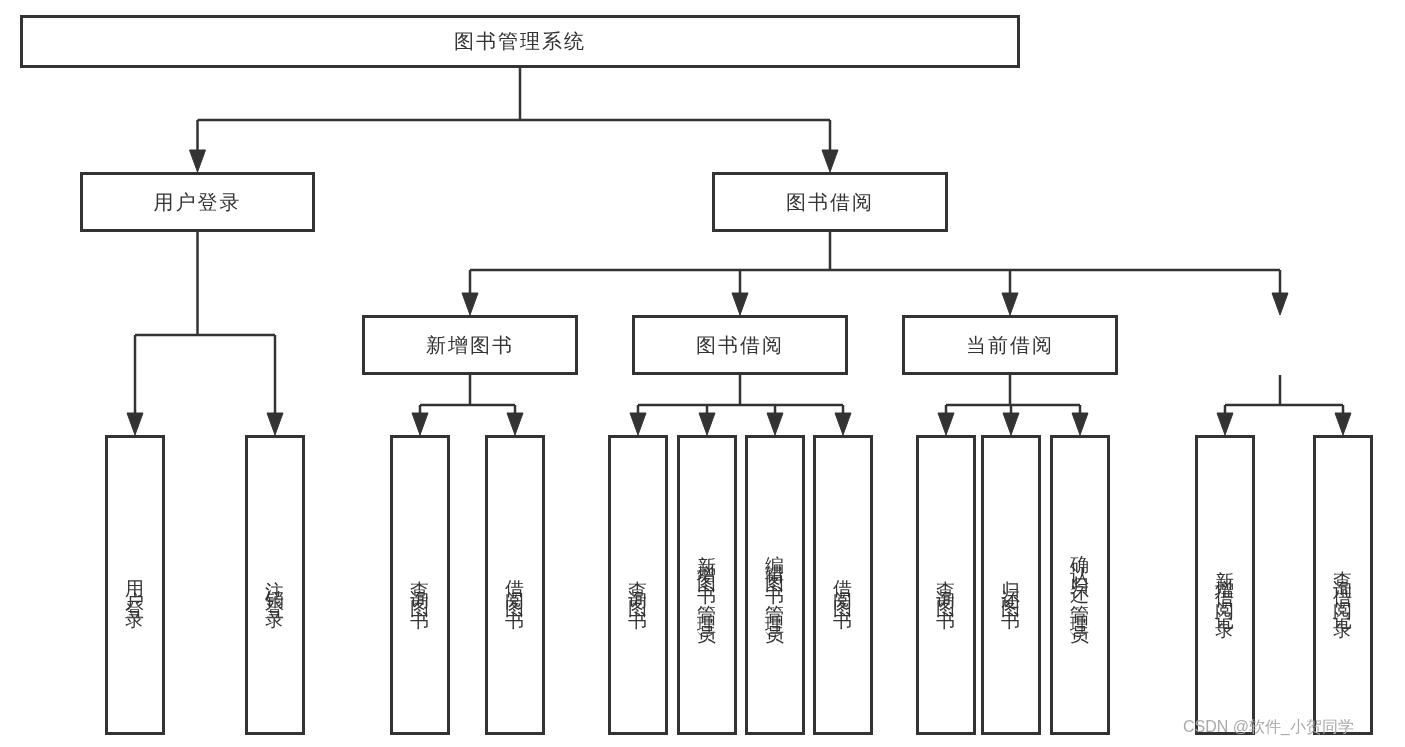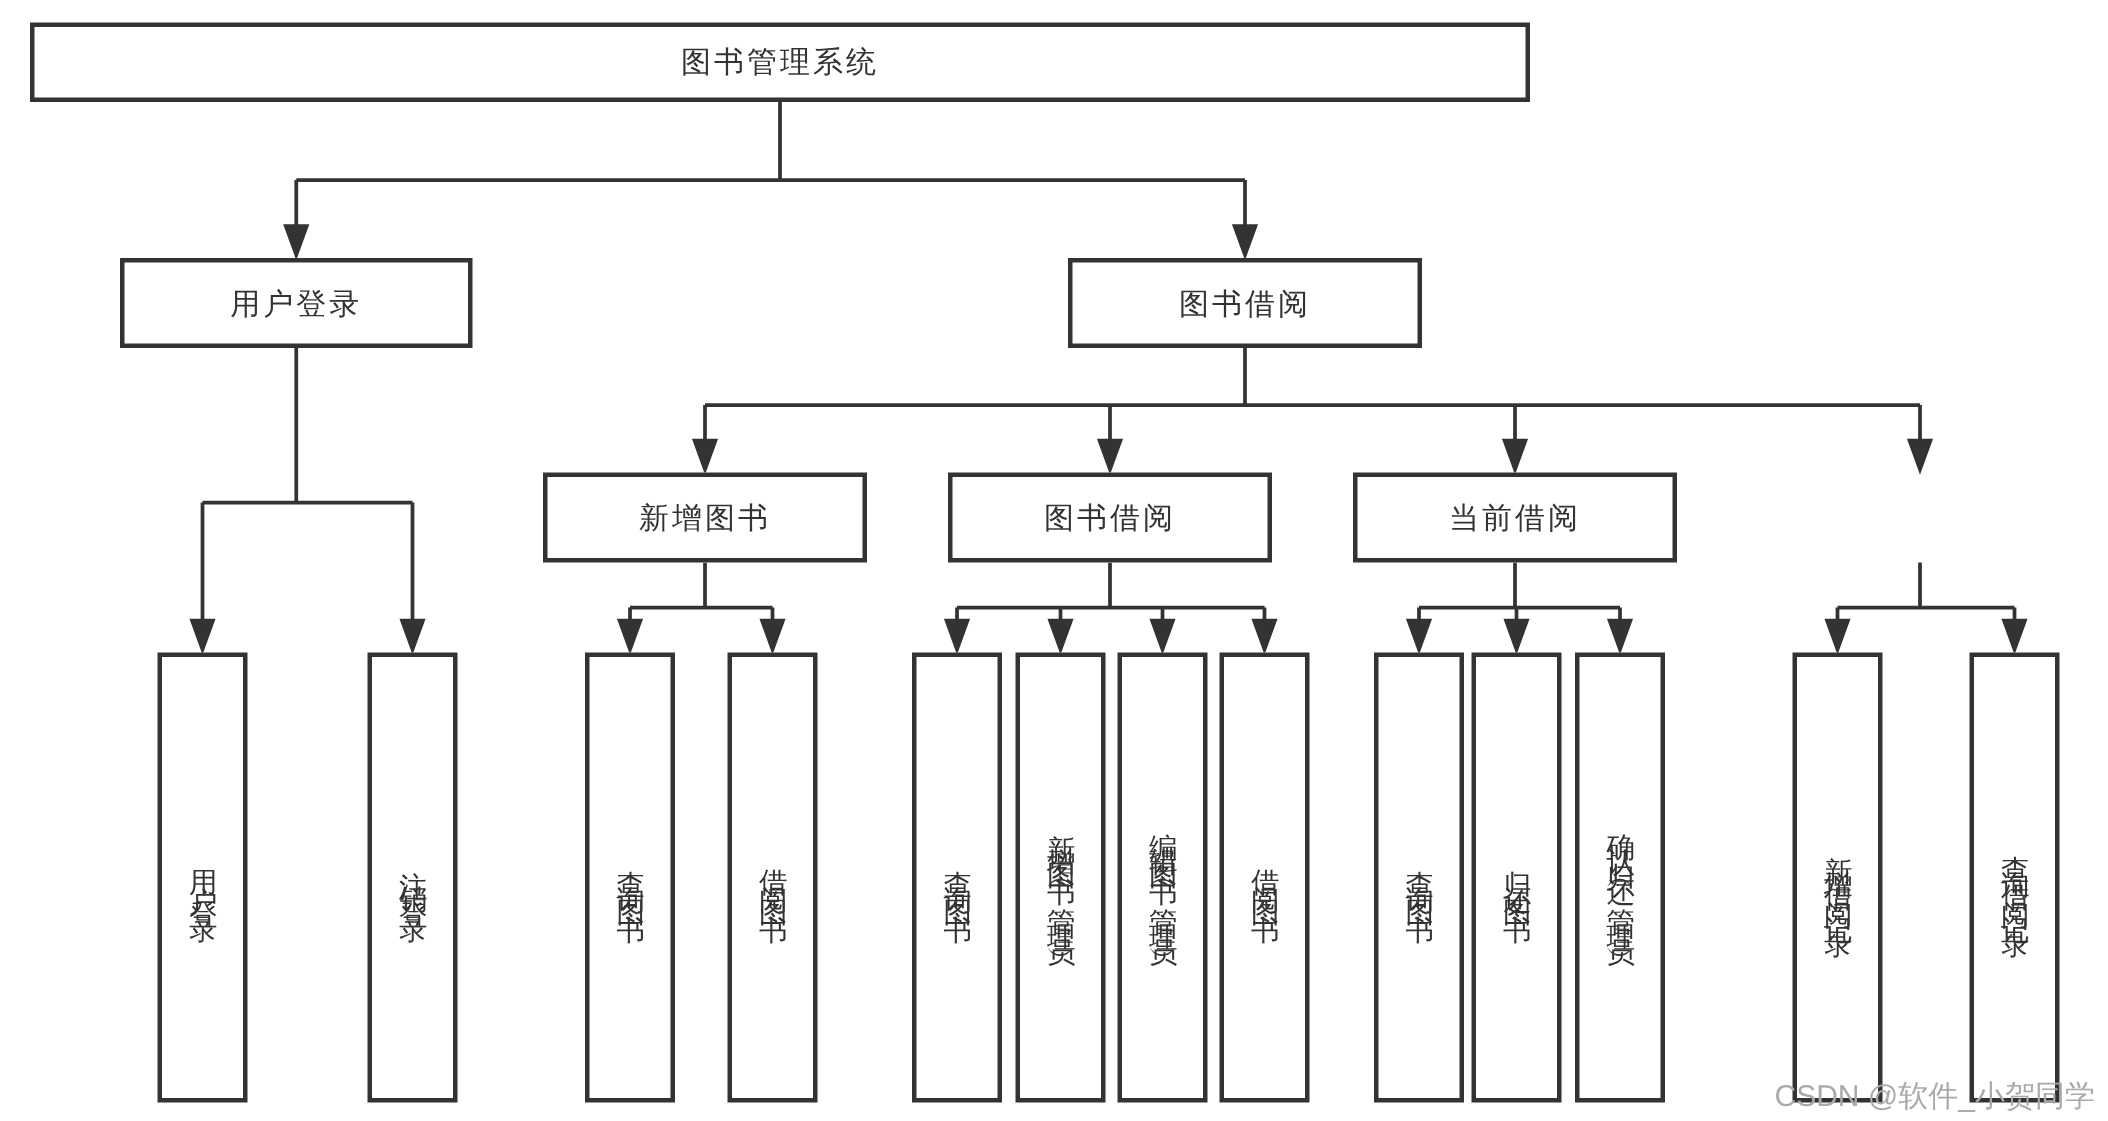--- a/index.html
+++ b/index.html
@@ -57,21 +57,21 @@
   
   .node.v{top:435px;width:60px;height:300px;}
   .pos-a1{left:105px;}  .pos-a2{left:245px;}
   .pos-b1{left:390px;}  .pos-b2{left:485px;}
   .pos-c1{left:608px;}  .pos-c2{left:677px;}  .pos-c3{left:745px;}  .pos-c4{left:813px;}
   .pos-d1{left:916px;}  .pos-d2{left:981px;}  .pos-d3{left:1050px;}
   .pos-e1{left:1195px;} .pos-e2{left:1313px;}
   .watermark{
     position:absolute;
     left:1183px;top:717px;
-    font-size:20px;
+    font-size:16px;
     color:var(--watermark);
     z-index:2;
     white-space:nowrap;
   }
 </style>
 </head>
 <body>
 
 <div class="canvas">
 

